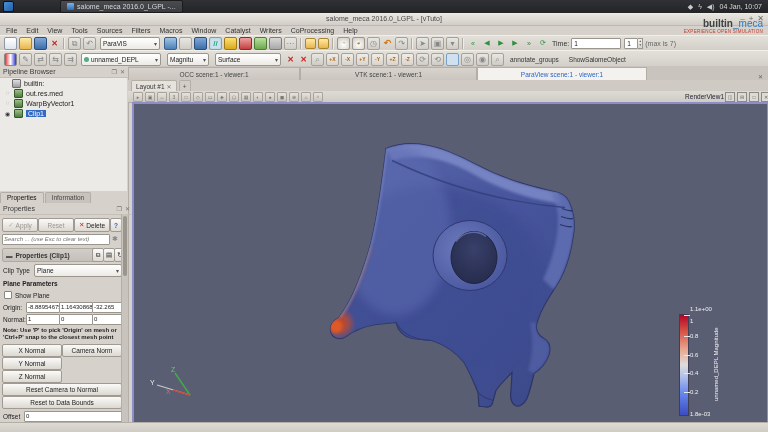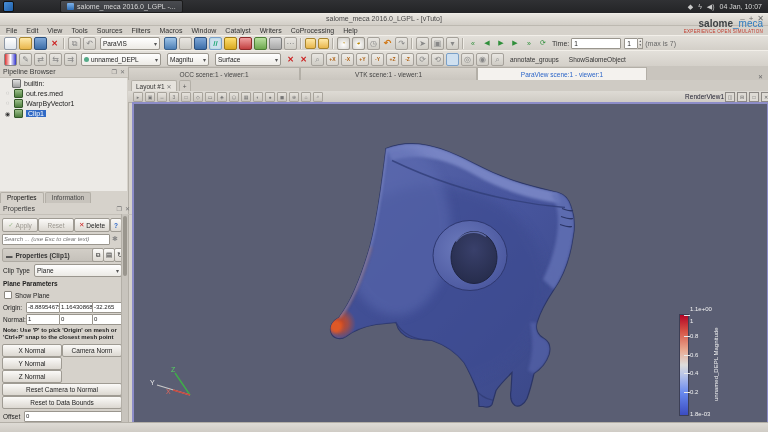--- a/index.html
+++ b/index.html
@@ -167,21 +167,21 @@
       <span>Filters</span>
       <span>Macros</span>
       <span>Window</span>
       <span>Catalyst</span>
       <span>Writers</span>
       <span>CoProcessing</span>
       <span>Help</span>
     </div>
 
     <div id="logo" class="abs">
-      <div><span class="logo1">salome</span><span class="logo2">_meca</span></div>
+      <div><span class="logo1">builtin</span><span class="logo2">_meca</span></div>
       <div class="logotag">EXPERIENCE OPEN SIMULATION</div>
     </div>
 
     <div id="tb1" class="tbrow abs">
       <div class="ic ic-page"></div>
       <div class="ic ic-folder"></div>
       <div class="ic ic-save"></div>
       <div class="ic ic-x">✕</div>
       <div class="sep"></div>
       <div class="ic ic-gray">⧉</div>

